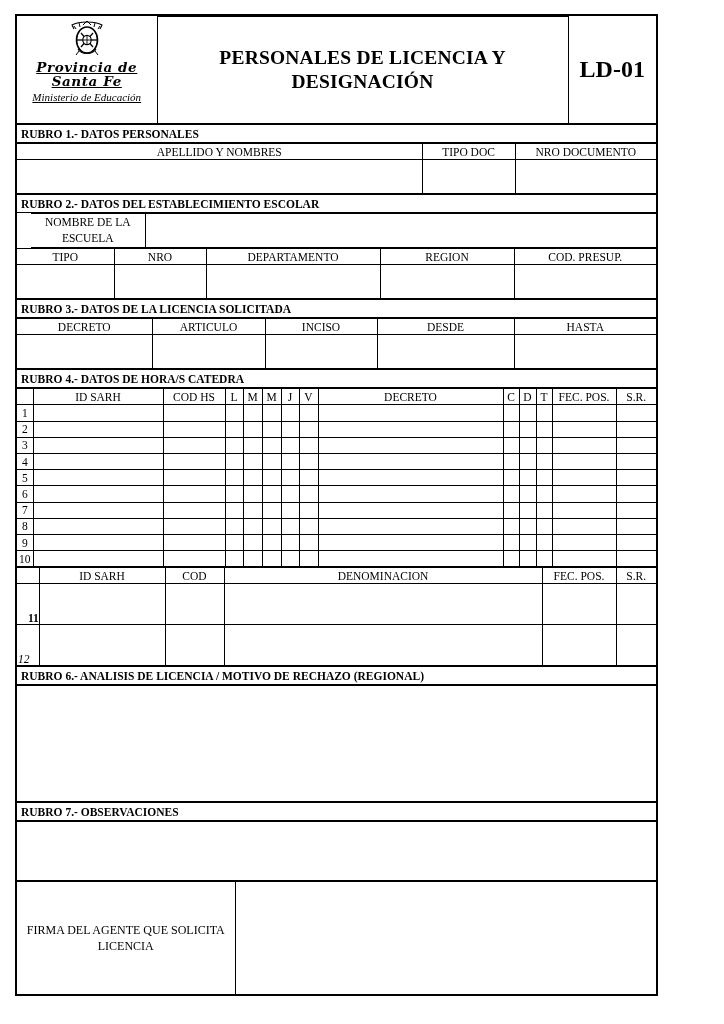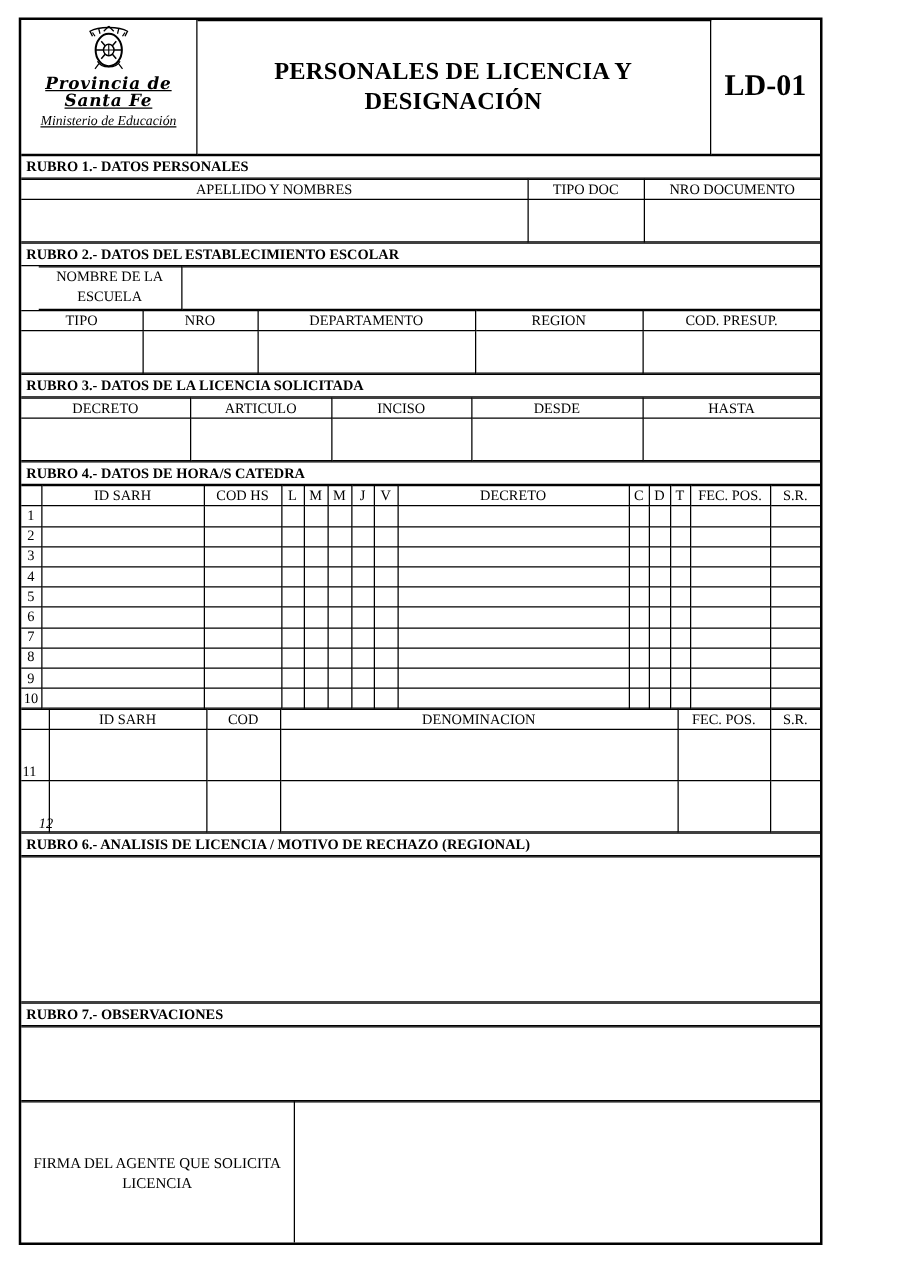--- a/index.html
+++ b/index.html
@@ -406,29 +406,29 @@
       <td class="noleft"></td>
       <td>ID SARH</td>
       <td>COD</td>
       <td>DENOMINACION</td>
       <td>FEC. POS.</td>
       <td class="noright">S.R.</td>
     </tr>
         </thead>
     <tbody id="t5body">
           <tr class="cargo-row">
-            <td class="noleft num" style="text-align: left; padding-left: 1px; vertical-align: bottom;">11</td>
+            <td class="noleft num" style="text-align: left; padding-left: 11px; vertical-align: bottom; font-weight: bold;">11</td>
             <td></td>
             <td></td>
             <td></td>
             <td></td>
             <td class="noright"></td>
           </tr>
           <tr class="cargo-row">
-            <td class="noleft num" style="text-align: left; padding-left: 14px; vertical-align: bottom; font-style: italic;">12</td>
+            <td class="noleft num" style="text-align: left; padding-left: 1px; vertical-align: bottom; font-style: italic;">12</td>
             <td></td>
             <td></td>
             <td></td>
             <td></td>
             <td class="noright"></td>
           </tr>
         </tbody>
   </table>
 
   <table>

